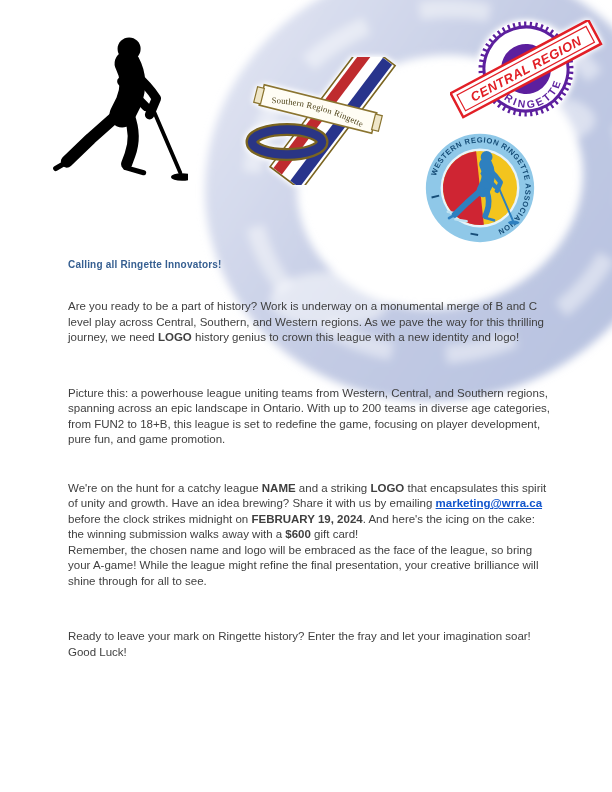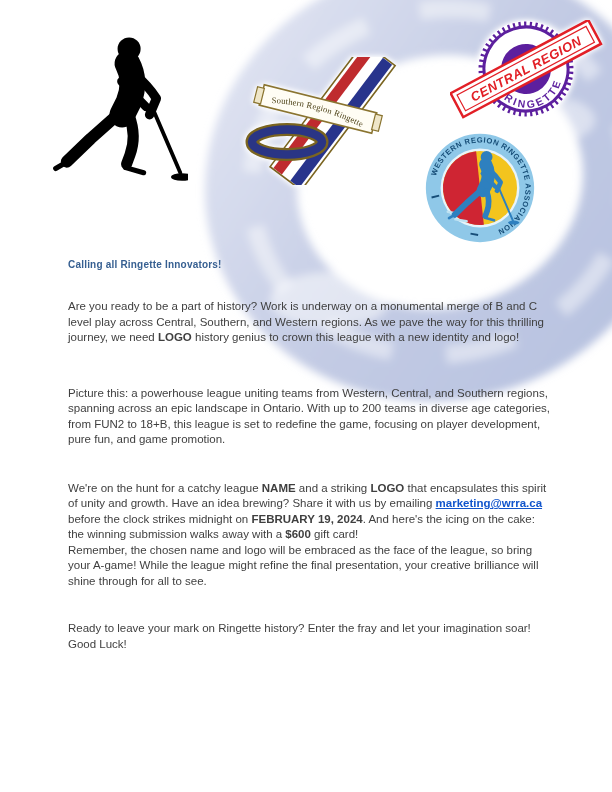--- a/index.html
+++ b/index.html
@@ -15,21 +15,21 @@
   .central    { left:450px; top:20px;  width:158px; height:104px; }
   .western    { left:423px; top:131px; width:114px; height:114px; }
   .content { position:absolute; left:68px; top:255px; width:484px; z-index:2; }
   .heading {
     margin:0; font-size:10px; line-height:20px; font-weight:bold;
     letter-spacing:.2px; color:var(--heading-color,#365f91);
   }
   .body-par { margin:0; font-size:11.5px; line-height:15.5px; color:var(--text-color,#3f3f3f); }
   .body-par .b { font-weight:bold; }
   .email-link { color:var(--link-color,#1155cc); font-weight:bold; cursor:pointer; }
-  .p0{margin-top:24px}.p1{margin-top:40px}.p2{margin-top:33px}.p3{}.p4{margin-top:32px}
+  .p0{margin-top:24px}.p1{margin-top:40px}.p2{margin-top:33px}.p3{}.p4{margin-top:40px}
   svg text { font-family:"Liberation Sans", sans-serif; }
   .serif-text { font-family:"Liberation Serif", serif; }
 </style>
 </head>
 <body>
 
 <div class="page">
 
   <svg class="watermark" width="612" height="792" viewBox="0 0 612 792" xmlns="http://www.w3.org/2000/svg" xmlns:xlink="http://www.w3.org/1999/xlink">
     <defs>

